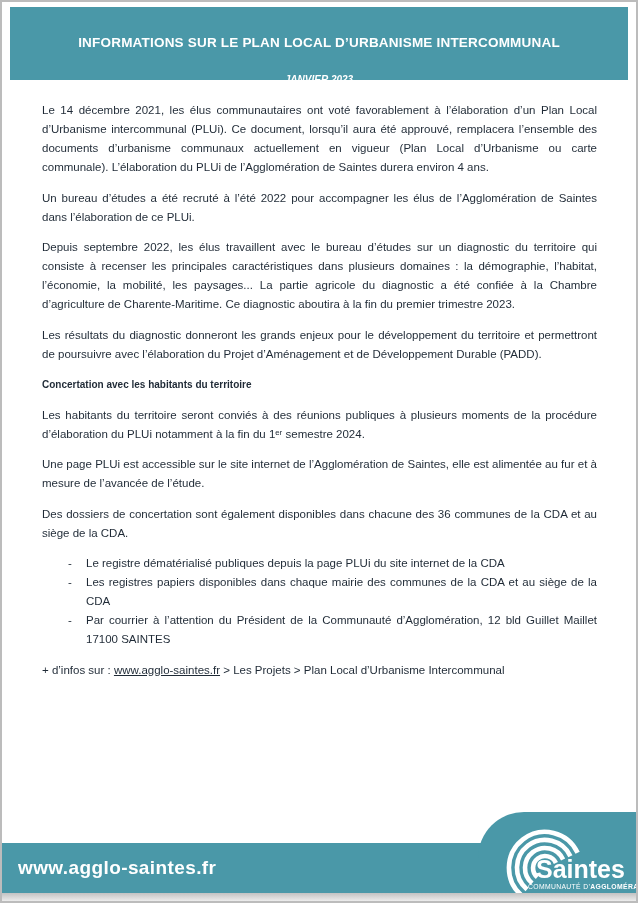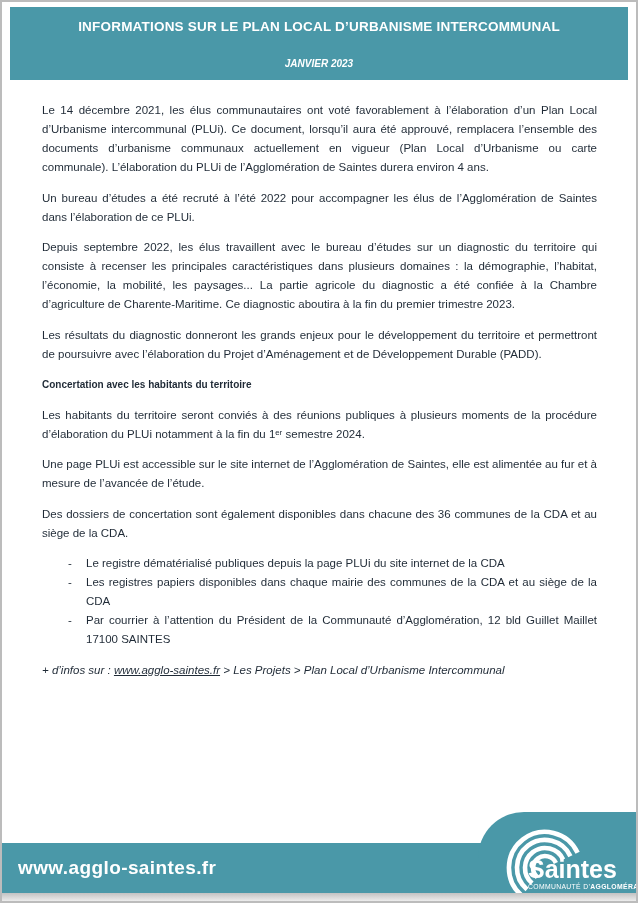--- a/index.html
+++ b/index.html
@@ -19,21 +19,21 @@
     border:2px solid #bcbcbc;
     overflow:hidden;
   }
   
   .banner{
     margin:5px 8px 0 8px;
     height:73px;
     background:var(--teal,#4a98a8);
     color:#ffffff;
     text-align:center;
-    padding-top:12px;
+    padding-top:28px;
   }
   .banner-title{
     font-size:13.5px;
     font-weight:bold;
     letter-spacing:.2px;
   }
   .banner-subtitle{
     margin-top:24px;
     font-size:10px;
     font-style:italic;
@@ -69,21 +69,20 @@
     margin-right:9px;
     text-align:left;
   }
   ul.bullets .bullet-text{
     flex:1;
     text-align:justify;
   }
   .info-line{
     margin-top:6px;
     font-size:11.5px;
-    font-style:italic;
   }
   .info-line .link{
     text-decoration:underline;
     color:var(--text,#1f2a36);
     cursor:pointer;
   }
   
   .bottom-edge{
     position:absolute;
     left:0;right:0;bottom:0;height:8px;
@@ -116,20 +115,21 @@
   }
   .logo-name{
     position:absolute;
     left:50px;top:45px;
     color:#ffffff;
     font-weight:bold;
     font-size:25px;
     line-height:25px;
     letter-spacing:0;
     white-space:nowrap;
+    padding-left:8px;
   }
   .logo-tagline{
     position:absolute;
     left:50px;top:71px;
     color:#ffffff;
     font-size:6.8px;
     letter-spacing:.35px;
     white-space:nowrap;
   }
   .logo-tagline .bold{font-weight:bold;}

